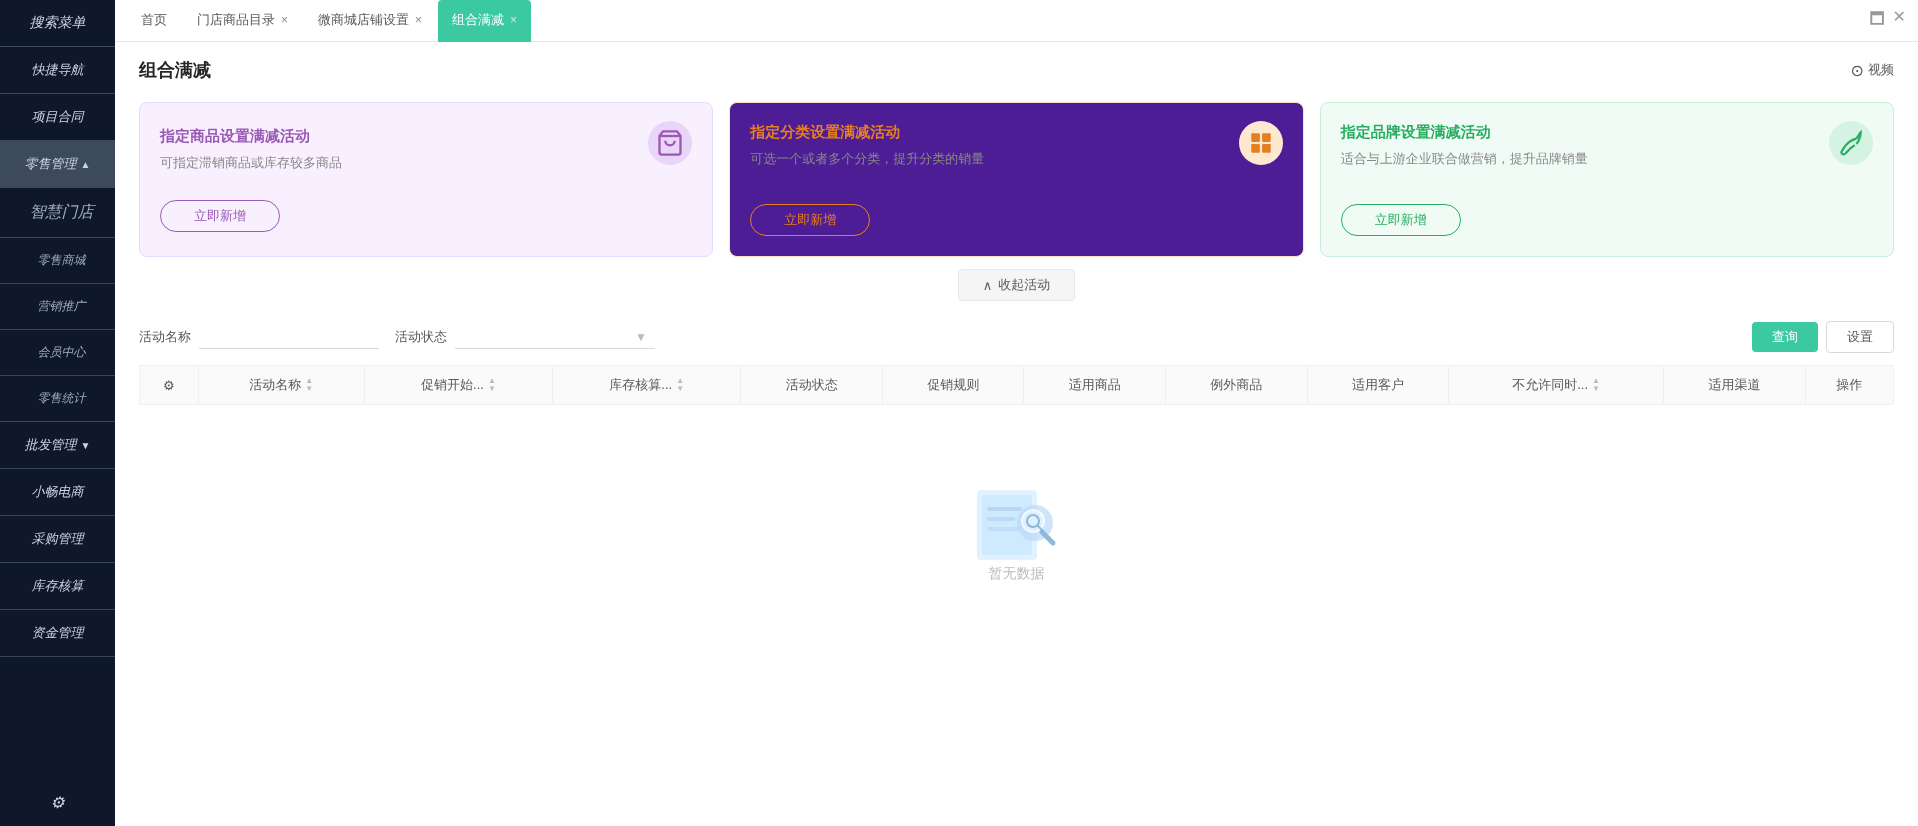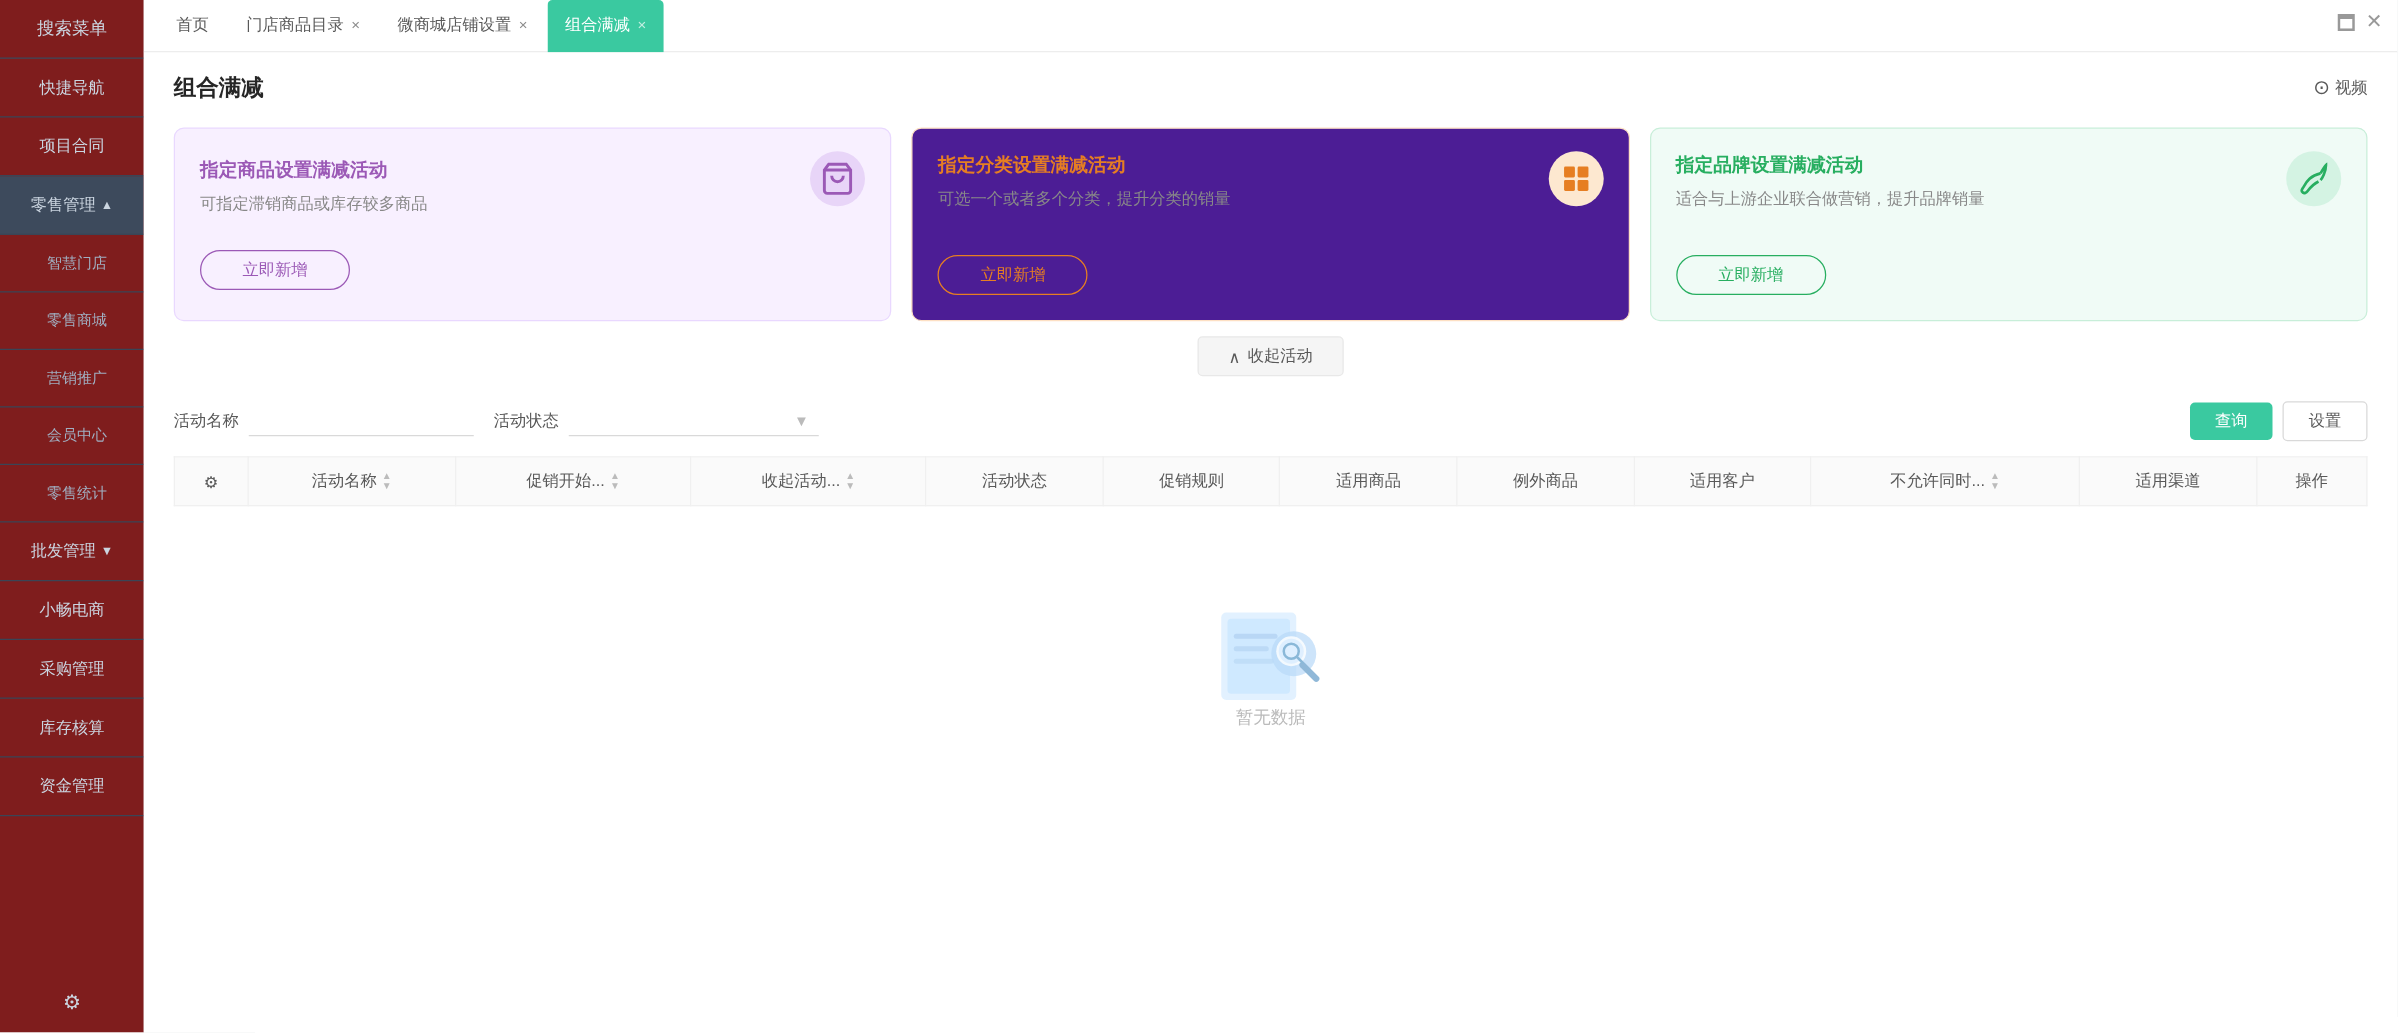--- a/index.html
+++ b/index.html
@@ -1,27 +1,28 @@
 <!DOCTYPE html>
 <html><head>
   <meta charset="utf-8">
   <style>
     * { box-sizing: border-box; margin: 0; padding: 0; }
     body { font-family: 'Microsoft YaHei', '微软雅黑', Arial, sans-serif; font-size: 14px; background: #f5f5f5; display: flex; height: 826px; overflow: hidden; }
 
     
     .sidebar {
       width: 115px;
-      background: #7f1d1d;
+      background: #0f172a;
       color: #e2e8f0;
       display: flex;
       flex-direction: column;
       flex-shrink: 0;
       height: 100%;
       overflow-y: auto;
+      font-style: italic;
     }
     .sidebar-search {
       padding: 14px 12px;
       font-size: 14px;
       color: #cbd5e0;
       cursor: pointer;
       border-bottom: 1px solid #3d4a5c;
       text-align: center;
     }
     .sidebar-item {
@@ -345,21 +346,21 @@
   <div class="sidebar-item">
     <span>快捷导航</span>
   </div>
   <div class="sidebar-item">
     <span>项目合同</span>
   </div>
   <div class="sidebar-item active">
     <span>零售管理</span>
     <span class="arrow">▲</span>
   </div>
-  <div class="sidebar-item" style="padding-left:20px;font-size:12px;color:#a0aec0;">
+  <div class="sidebar-item" style="padding-left:20px;font-size:16px;color:#a0aec0;">
     <span>智慧门店</span>
   </div>
   <div class="sidebar-item" style="padding-left:20px;font-size:12px;color:#a0aec0;">
     <span>零售商城</span>
   </div>
   <div class="sidebar-item" style="padding-left:20px;font-size:12px;color:#a0aec0;">
     <span>营销推广</span>
   </div>
   <div class="sidebar-item" style="padding-left:20px;font-size:12px;color:#a0aec0;">
     <span>会员中心</span>
@@ -517,21 +518,21 @@
               <div class="th-sort">
                 <span>促销开始...</span>
                 <div class="sort-arrows">
                     <span>▲</span>
                     <span>▼</span>
                   </div>
               </div>
             </th>
             <th>
               <div class="th-sort">
-                <span>收起活动...</span>
+                <span>库存核算...</span>
                 <div class="sort-arrows">
                     <span>▲</span>
                     <span>▼</span>
                   </div>
               </div>
             </th>
             <th>
               <span>活动状态</span>
             </th>
             <th>

